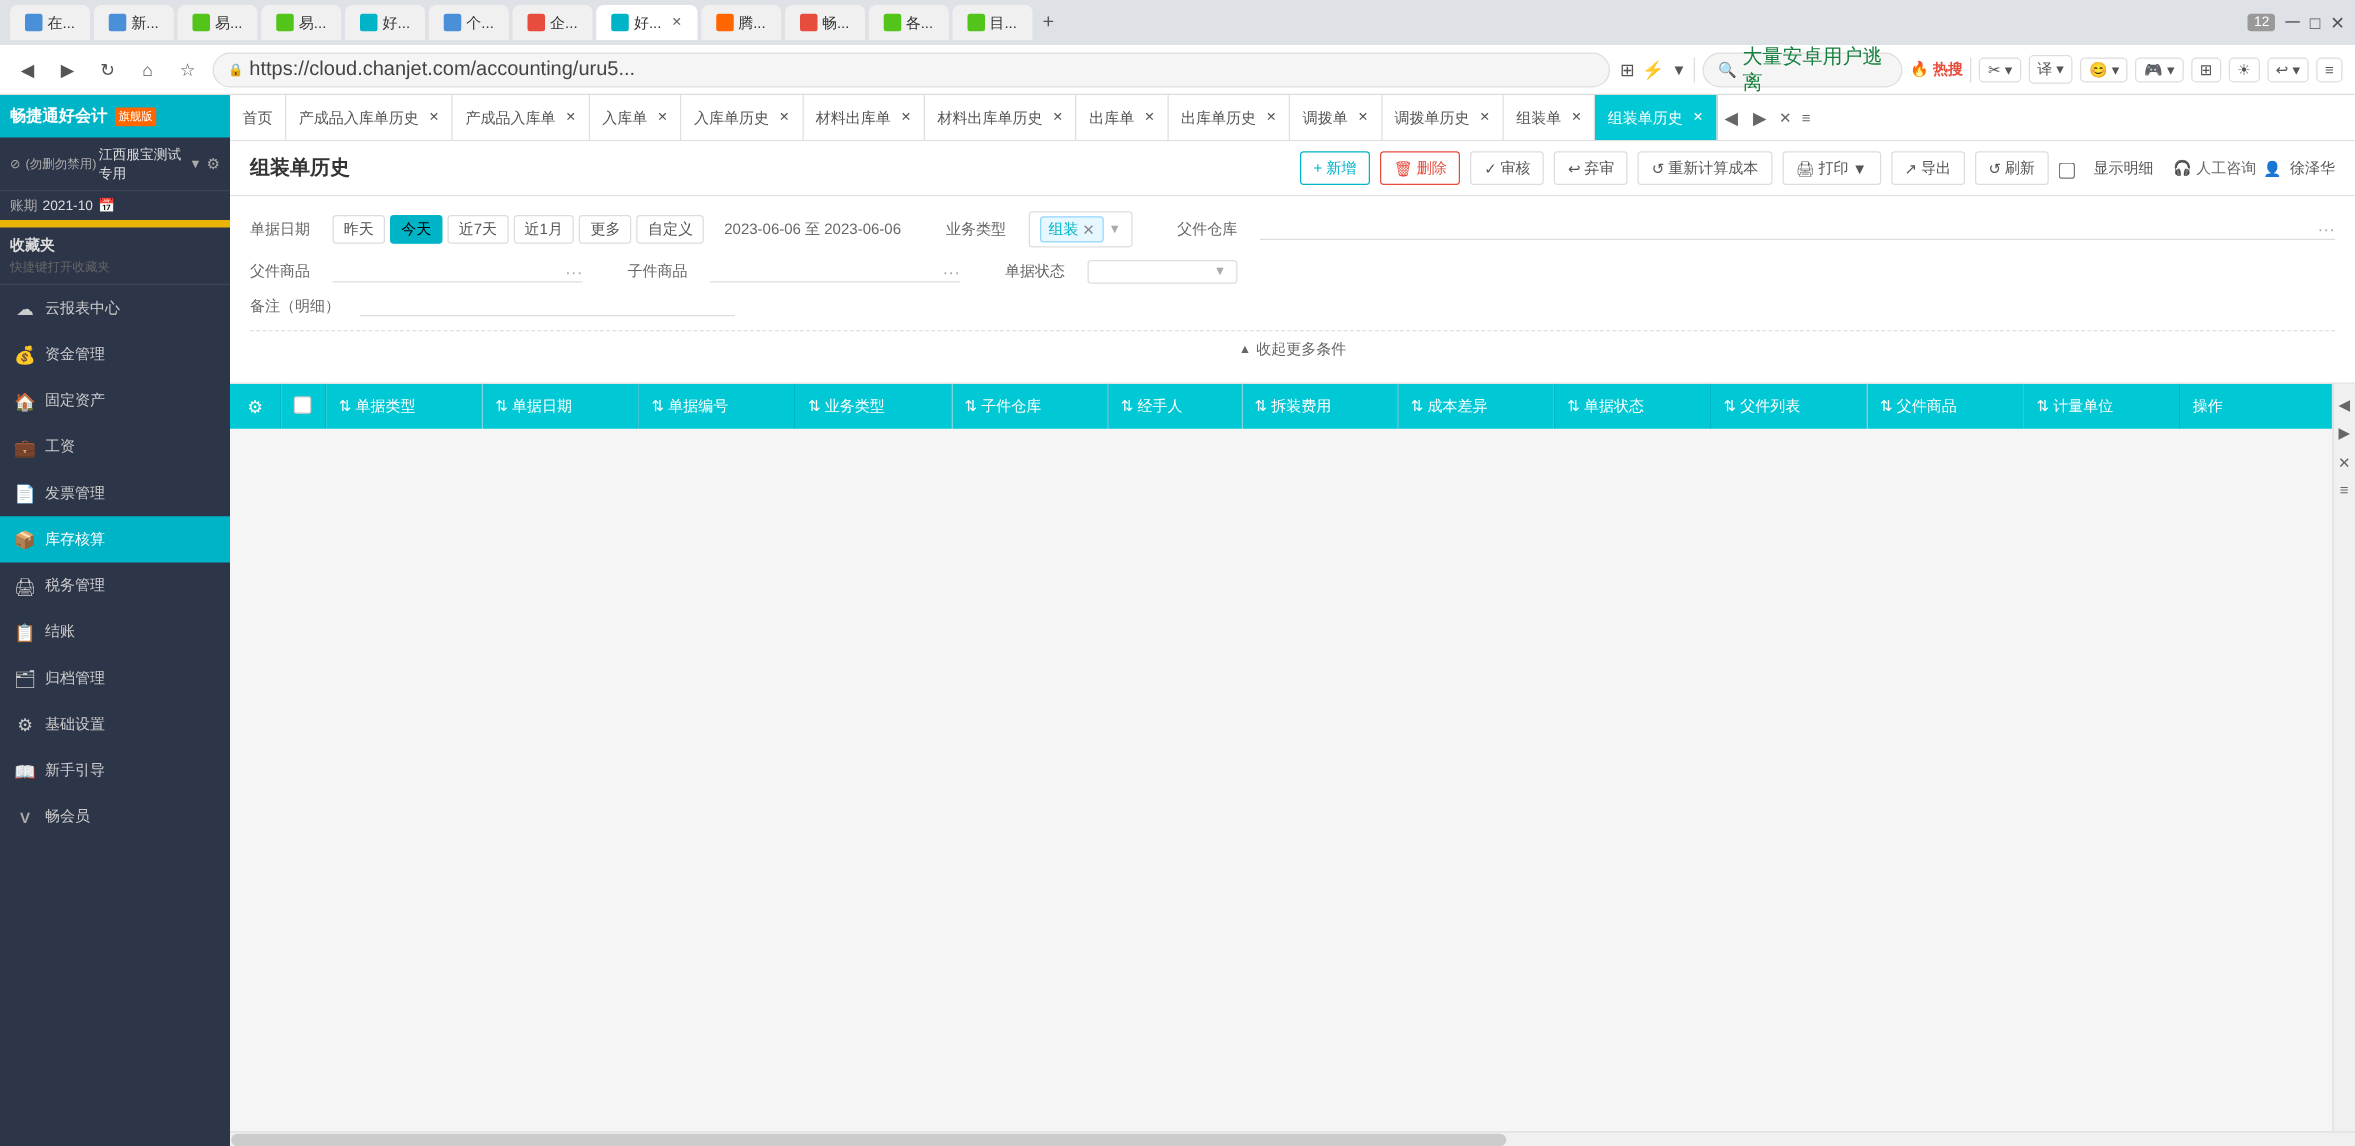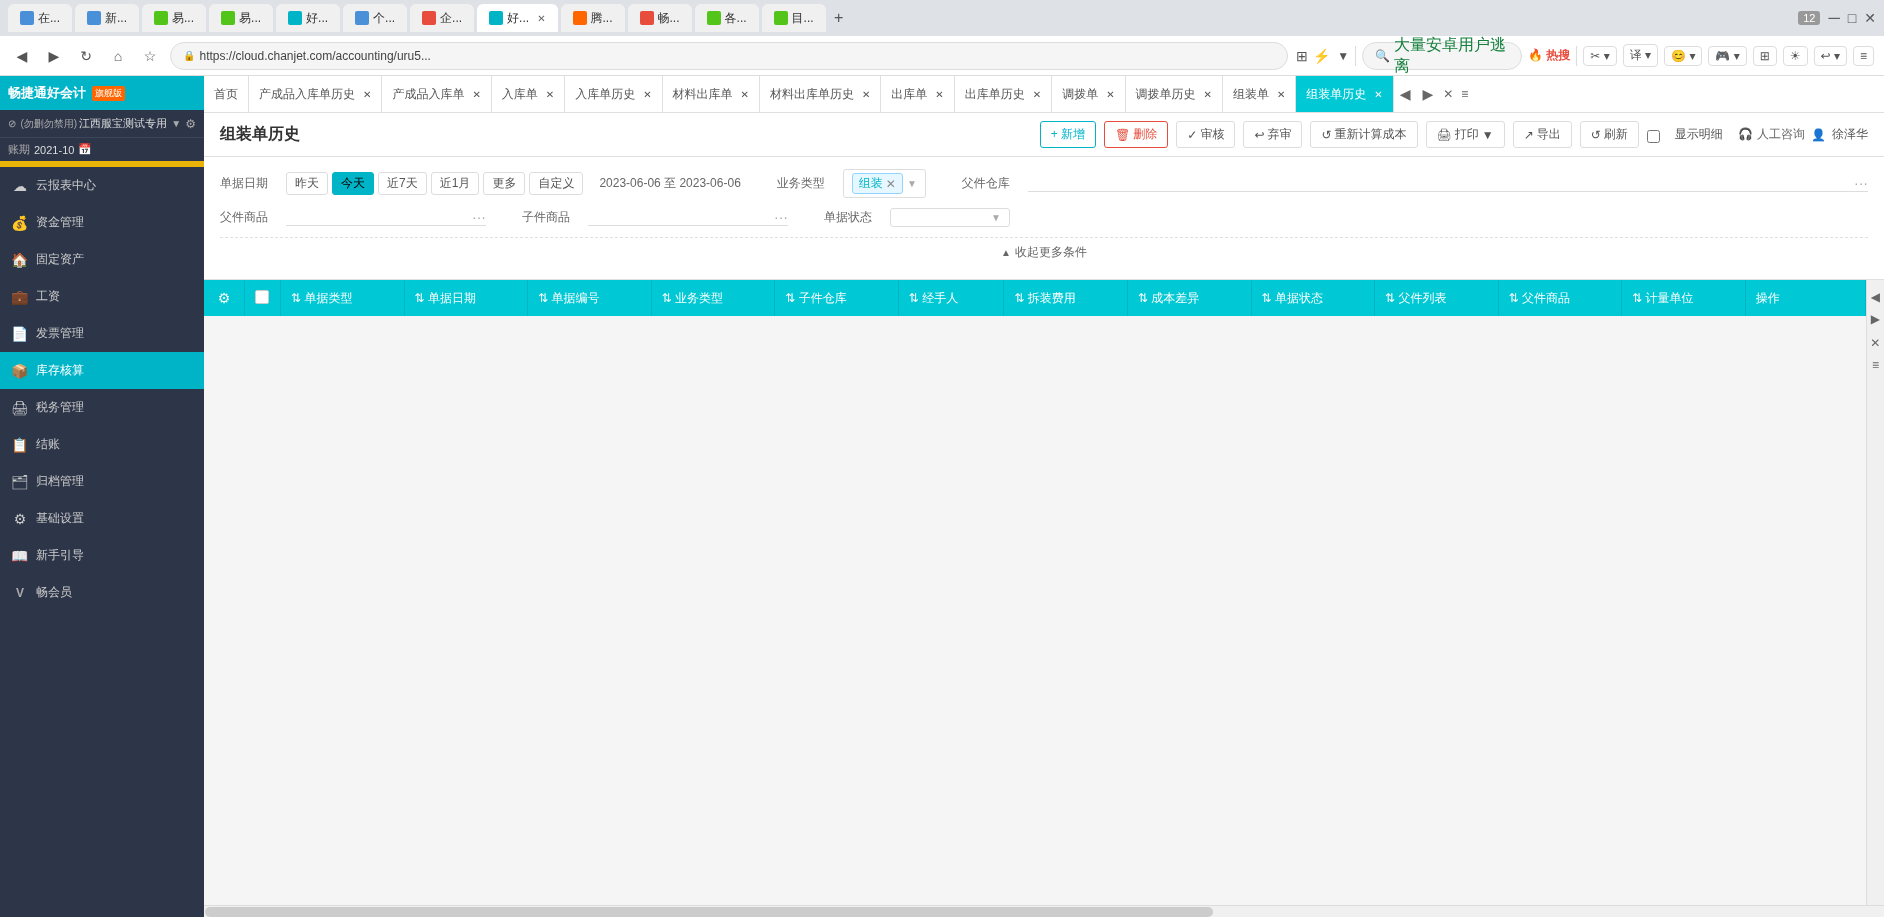--- a/index.html
+++ b/index.html
@@ -8,29 +8,29 @@
     
     .browser-chrome { background: #dee1e6; height: 36px; display: flex; align-items: center; padding: 0 8px; gap: 4px; }
     .browser-tab { display: flex; align-items: center; height: 28px; padding: 0 12px; border-radius: 6px 6px 0 0; font-size: 12px; gap: 4px; background: #f0f0f0; color: #333; white-space: nowrap; max-width: 120px; overflow: hidden; text-overflow: ellipsis; }
     .browser-tab.active { background: #fff; }
     .tab-icon { width: 14px; height: 14px; border-radius: 2px; flex-shrink: 0; }
     .tab-close { margin-left: 4px; font-size: 10px; color: #666; cursor: pointer; }
 
     .browser-toolbar { background: #fff; height: 40px; display: flex; align-items: center; padding: 0 10px; gap: 8px; border-bottom: 1px solid #ddd; }
     .nav-btn { width: 24px; height: 24px; border: none; background: none; cursor: pointer; font-size: 14px; color: #555; display: flex; align-items: center; justify-content: center; }
     .url-bar { flex: 1; height: 28px; border: 1px solid #ddd; border-radius: 14px; padding: 0 12px; font-size: 12px; color: #333; display: flex; align-items: center; gap: 4px; background: #f5f5f5; }
-    .url-text { font-size: 12px; color: #444; }
+    .url-text { font-size: 16px; color: #444; }
     .toolbar-icons { display: flex; align-items: center; gap: 6px; }
     .toolbar-icon-btn { font-size: 12px; color: #555; padding: 2px 6px; border: 1px solid #ddd; border-radius: 4px; background: #fff; cursor: pointer; white-space: nowrap; }
 
     
     .app-wrapper { display: flex; height: calc(917px - 76px); }
 
     
-    .sidebar { width: 204px; background: #2d3548; display: flex; flex-direction: column; flex-shrink: 0; }
+    .sidebar { width: 184px; background: #2d3548; display: flex; flex-direction: column; flex-shrink: 0; }
     .sidebar-header { background: #00b4c8; padding: 8px; display: flex; align-items: center; gap: 6px; }
 
     .sidebar-menu { flex: 1; overflow-y: auto; }
     .sidebar-item { display: flex; align-items: center; gap: 8px; padding: 10px 12px; color: #ccc; font-size: 12px; cursor: pointer; }
     .sidebar-item.active { background: #00b4c8; color: #fff; }
     .sidebar-item-icon { width: 16px; height: 16px; display: flex; align-items: center; justify-content: center; font-size: 14px; flex-shrink: 0; }
 
     
     .main-content { flex: 1; display: flex; flex-direction: column; overflow: hidden; }
 
@@ -195,20 +195,24 @@
       <span style="color:#aaa;font-size:10px;">▼</span>
       <span style="color:#aaa;font-size:12px;margin-left:4px;">⚙</span>
     </div>
 
     <div style="display:flex;align-items:center;padding:4px 8px;color:#aaa;font-size:11px;border-bottom:6px solid #eab308;">
       <span style="margin-right:4px;">账期</span>
       <span style="color:#ddd;">2021-10</span>
       <span style="margin-left:4px;font-size:11px;cursor:pointer;">📅</span>
     </div>
 
+    <div style="padding:6px 8px;color:#aaa;font-size:12px;cursor:pointer;border-bottom:1px solid #3d4558;">
+      <div style="color:#ddd;font-weight:bold;margin-bottom:2px;">收藏夹</div>
+      <div style="font-size:10px;color:#666;">快捷键打开收藏夹</div>
+    </div>
 
     <div class="sidebar-menu">
       <div class="sidebar-item">
         <span class="sidebar-item-icon">☁</span>
         <span>云报表中心</span>
       </div>
       <div class="sidebar-item">
         <span class="sidebar-item-icon">💰</span>
         <span>资金管理</span>
       </div>
@@ -403,20 +407,24 @@
           <input type="text" style="border: none; outline: none; font-size: 12px; flex: 1 1 0%;" placeholder="">
           <span style="color:#aaa;cursor:pointer;font-size:14px;">···</span>
         </div>
 
         <span class="filter-label" style="margin-left:20px;">单据状态</span>
         <div style="display:flex;align-items:center;gap:4px;border:1px solid #ddd;border-radius:3px;padding:3px 8px;background:#fff;min-width:120px;">
           <span style="font-size:10px;color:#aaa;margin-left:auto;">▼</span>
         </div>
       </div>
 
+      <div class="filter-row">
+        <span class="filter-label">备注（明细）</span>
+        <input type="text" style="border-top: none; border-right: none; border-left: none; border-image: initial; border-bottom: 1px solid rgb(221, 221, 221); outline: none; font-size: 12px; width: 300px;">
+      </div>
 
       <div class="collapse-bar">
         <span style="font-size:10px;margin-right:4px;">▲</span>
         <span>收起更多条件</span>
       </div>
     </div>
 
     <div style="display:flex;flex:1;overflow:hidden;">
       <div class="table-container">
         <table class="data-table">

